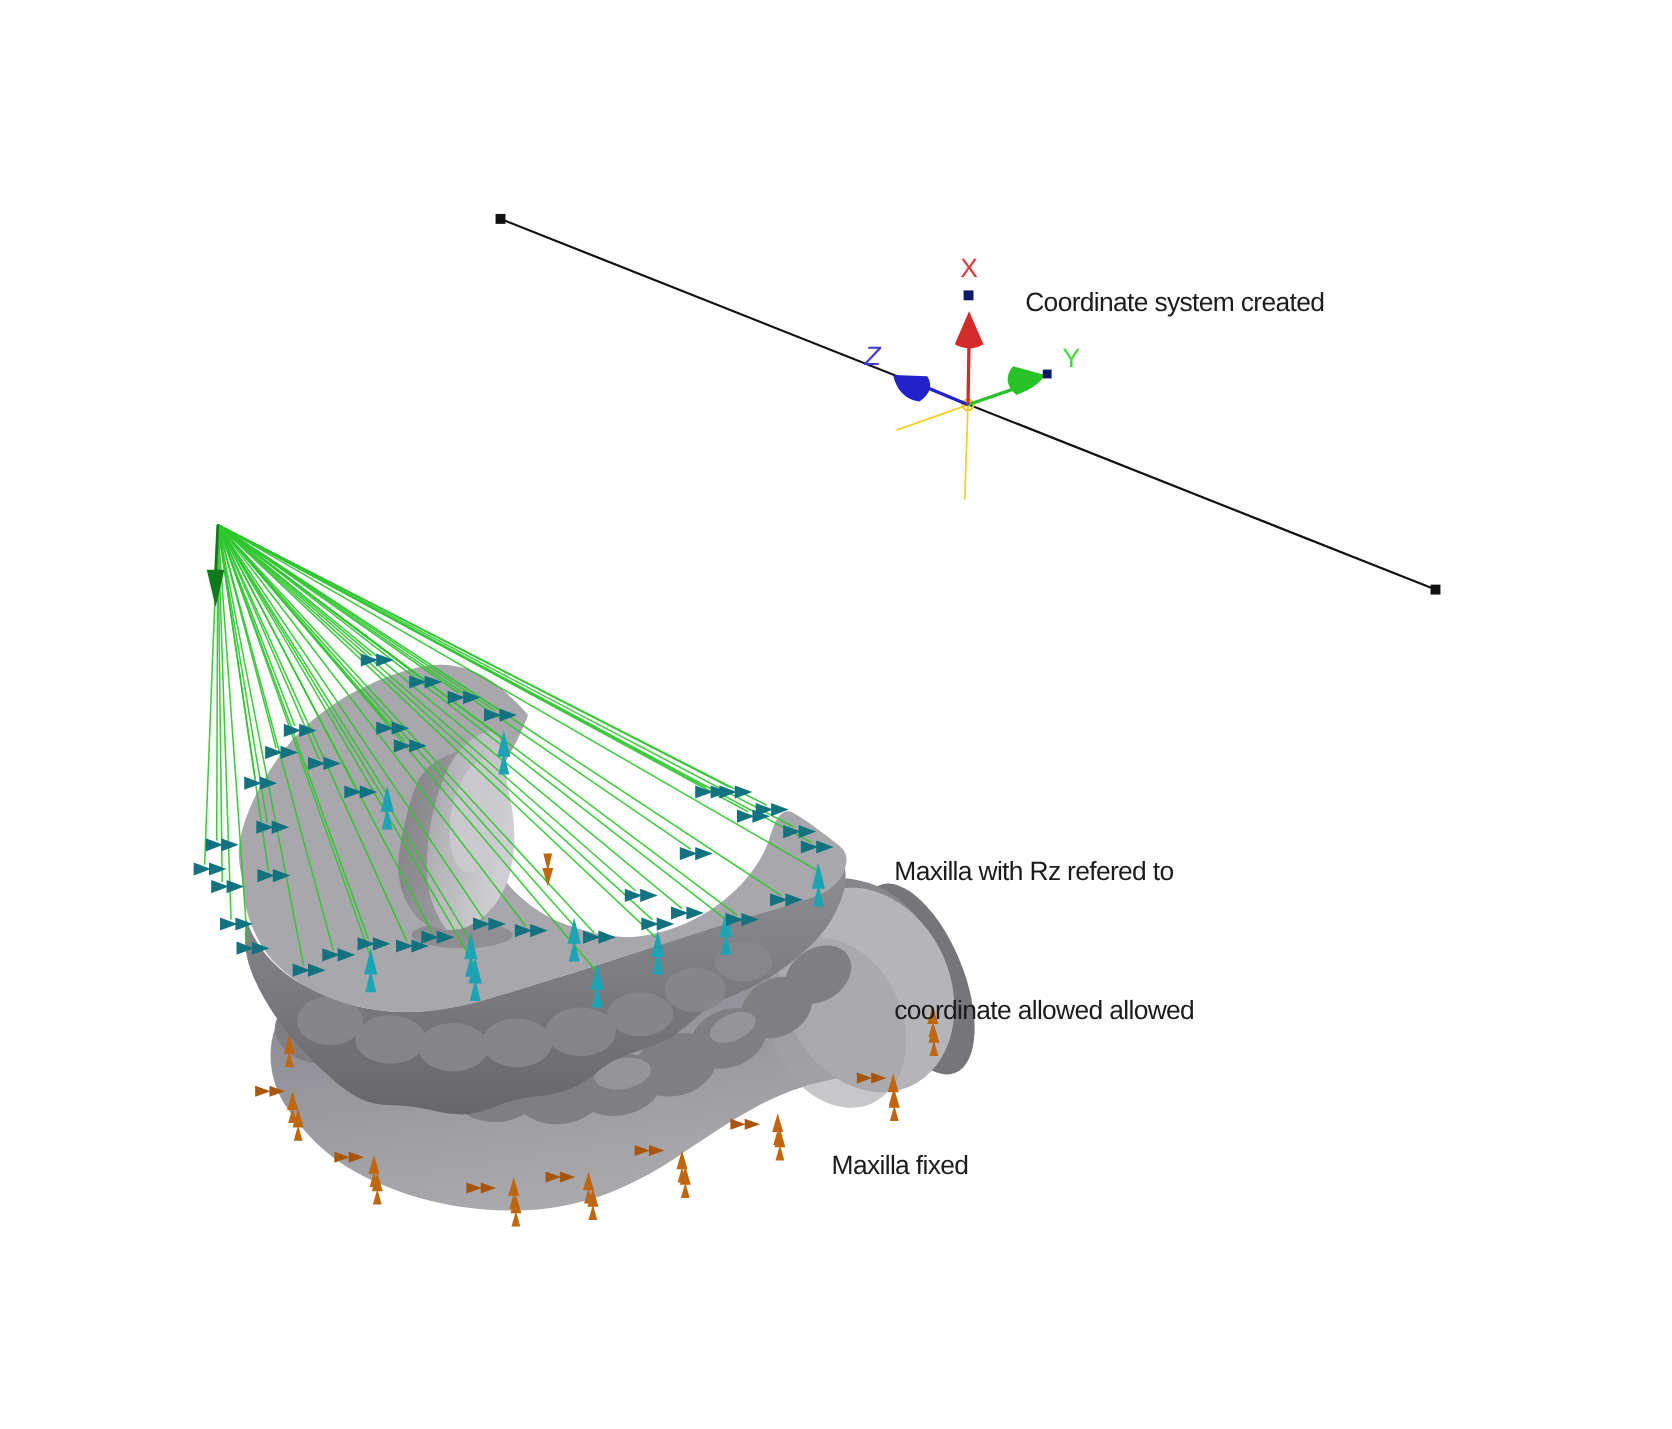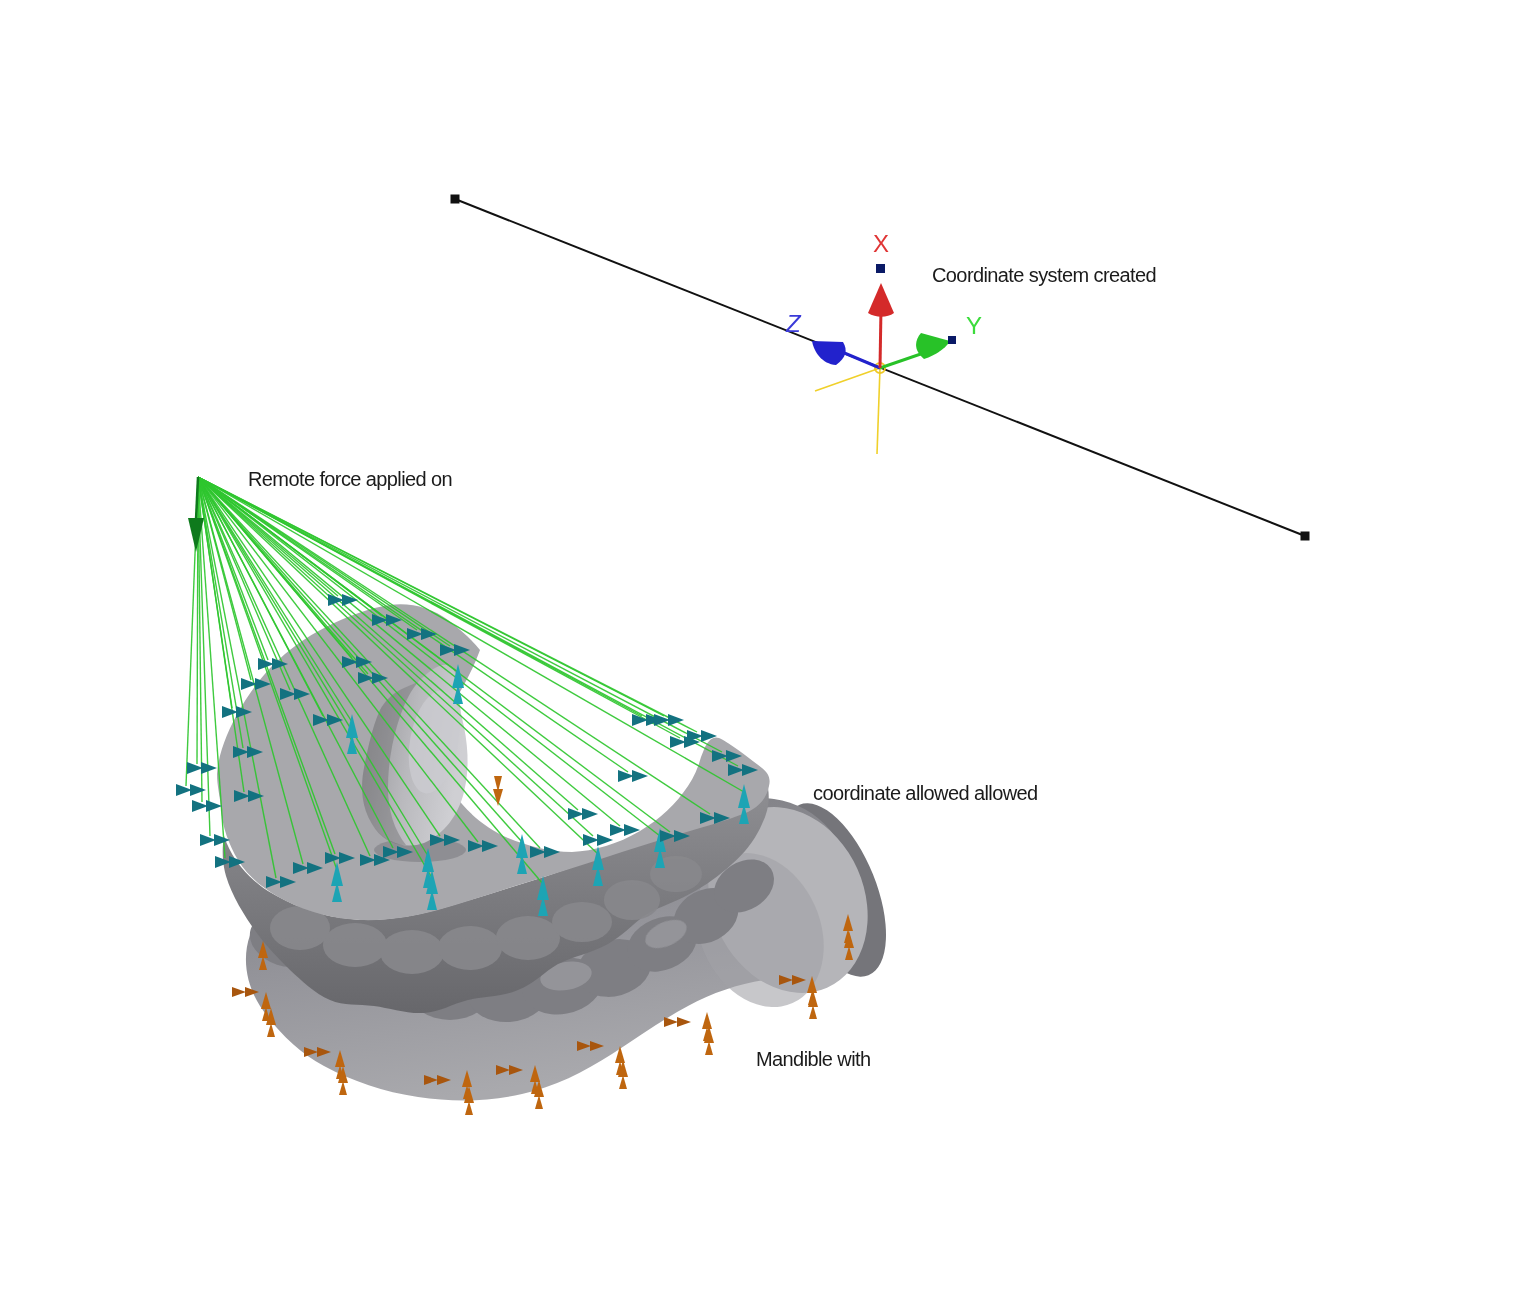--- a/index.html
+++ b/index.html
@@ -1,19 +1,19 @@
 <!DOCTYPE html>
 <html><head>
 <meta charset="utf-8">
 <style>
   html,body{margin:0;padding:0;background:#ffffff;}
   .stage{position:relative;width:1520px;height:1299px;background:#ffffff;overflow:hidden;
          font-family:"Liberation Sans",sans-serif;}
   #scene{position:absolute;left:0;top:0;}
-  .anno{position:absolute;color:#1b1b1b;font-size:20px;line-height:39px;
+  .anno{position:absolute;color:#1b1b1b;font-size:24px;line-height:39px;
         letter-spacing:-0.6px;white-space:pre;}
   .triad-label{font-size:24px;font-family:"Liberation Sans",sans-serif;}
 </style>
 </head>
 <body>
 
 <div class="stage">
 
   <svg id="scene" width="1520" height="1299" viewBox="0 0 1520 1299">
     <defs>
@@ -355,21 +355,21 @@
 
       <text class="triad-label" x="873" y="252" fill="#e03535">X</text>
       <text class="triad-label" x="966" y="334" fill="#3cdc3c">Y</text>
       <text class="triad-label" x="786" y="332" fill="#3a3ad8" font-style="italic">Z</text>
     </g>
   </svg>
 
   <div class="anno" style="left:932px;top:256px;">Coordinate system created</div>
 
   <div class="anno" style="left:248px;top:382px;">
-    <div>Remote force applied on</div>
   </div>
 
   <div class="anno" style="left:813px;top:688px;line-height:42px;">
+    <div>Maxilla with Rz refered to</div>
     <div>coordinate allowed allowed</div>
   </div>
 
-  <div class="anno" style="left:756px;top:1040px;">Mandible with</div>
+  <div class="anno" style="left:756px;top:1040px;">Maxilla fixed</div>
 </div>
 
 </body></html>

